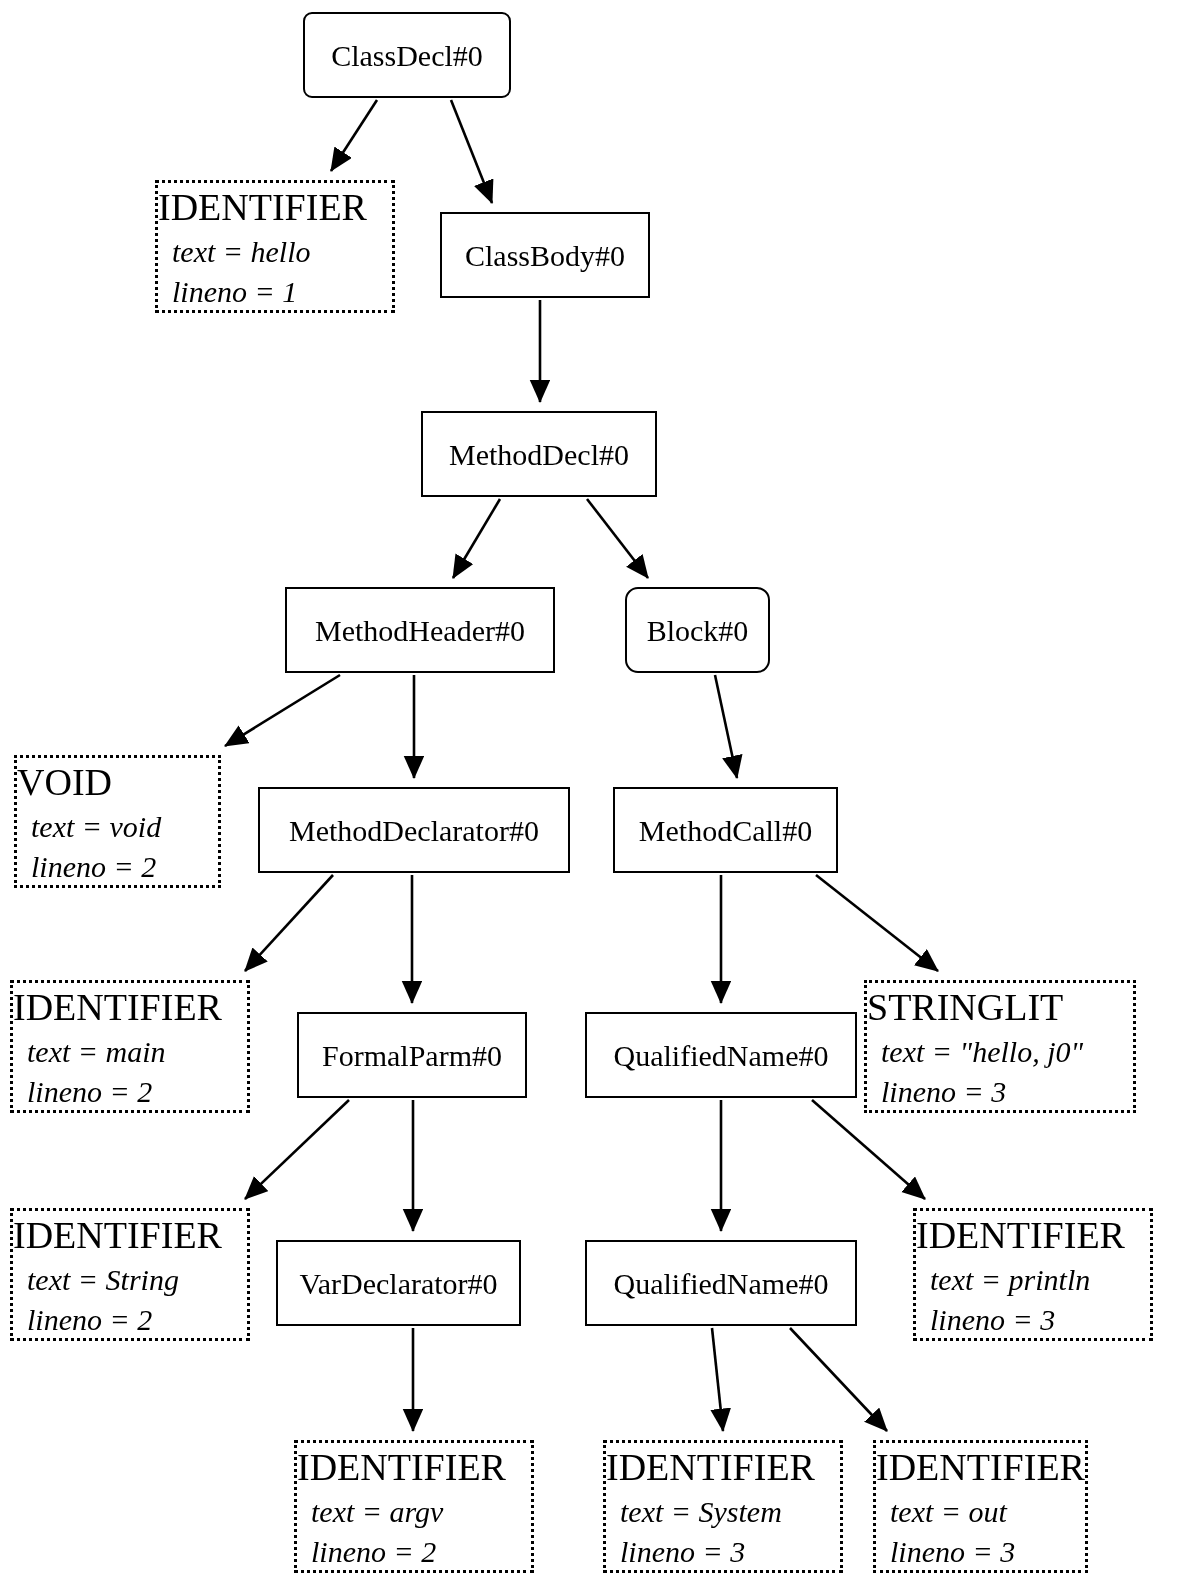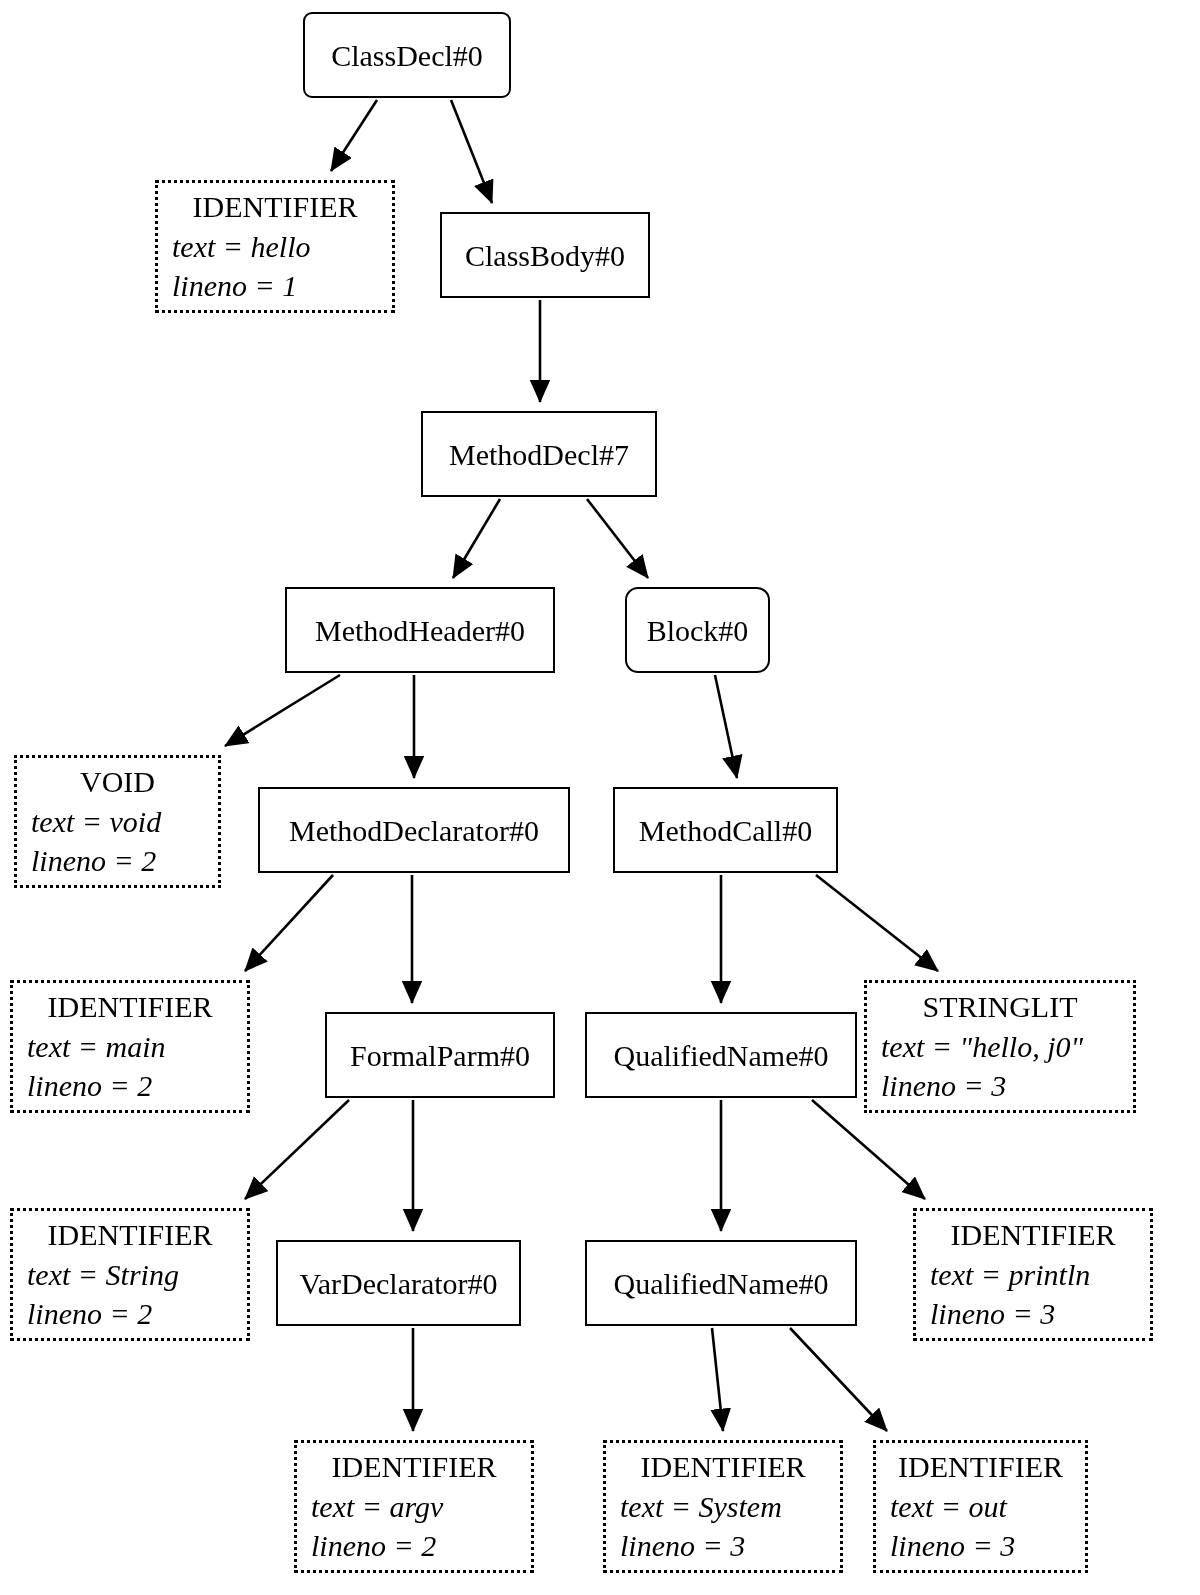--- a/index.html
+++ b/index.html
@@ -38,23 +38,23 @@
   .node.dotted {
     border: 3px dotted #000000;
   }
   .node-label {
     font-size: 30px;
     line-height: 1.1;
     color: #000000;
     white-space: nowrap;
   }
   .leaf-type {
-    font-size: 30px;
+    font-size: 38px;
     line-height: 1.32;
-    text-align: center;
+    text-align: left;
     color: #000000;
     white-space: nowrap;
   }
   .leaf-attr {
     font-size: 30px;
     line-height: 1.32;
     text-align: left;
     padding-left: 14px;
     color: #000000;
     white-space: nowrap;
@@ -99,21 +99,21 @@
       </div>
       <div class="node dotted" style="left: 155px; top: 180px; width: 240px; height: 133px;">
         <div class="leaf-type">IDENTIFIER</div>
         <div class="leaf-attr">text = hello</div>
         <div class="leaf-attr">lineno = 1</div>
       </div>
       <div class="node solid" style="left: 440px; top: 212px; width: 210px; height: 86px;">
         <div class="node-label">ClassBody#0</div>
       </div>
       <div class="node solid" style="left: 421px; top: 411px; width: 236px; height: 86px;">
-        <div class="node-label">MethodDecl#7</div>
+        <div class="node-label">MethodDecl#0</div>
       </div>
       <div class="node solid" style="left: 285px; top: 587px; width: 270px; height: 86px;">
         <div class="node-label">MethodHeader#0</div>
       </div>
       <div class="node solid" style="left: 625px; top: 587px; width: 145px; height: 86px; border-radius: 13px;">
         <div class="node-label">Block#0</div>
       </div>
       <div class="node dotted" style="left: 14px; top: 755px; width: 207px; height: 133px;">
         <div class="leaf-type">VOID</div>
         <div class="leaf-attr">text = void</div>
@@ -123,21 +123,21 @@
         <div class="node-label">MethodDeclarator#0</div>
       </div>
       <div class="node solid" style="left: 613px; top: 787px; width: 225px; height: 86px;">
         <div class="node-label">MethodCall#0</div>
       </div>
       <div class="node dotted" style="left: 10px; top: 980px; width: 240px; height: 133px;">
         <div class="leaf-type">IDENTIFIER</div>
         <div class="leaf-attr">text = main</div>
         <div class="leaf-attr">lineno = 2</div>
       </div>
-      <div class="node solid" style="left: 297px; top: 1012px; width: 230px; height: 86px; margin-left: 28px;">
+      <div class="node solid" style="left: 297px; top: 1012px; width: 230px; height: 86px;">
         <div class="node-label">FormalParm#0</div>
       </div>
       <div class="node solid" style="left: 585px; top: 1012px; width: 272px; height: 86px;">
         <div class="node-label">QualifiedName#0</div>
       </div>
       <div class="node dotted" style="left: 864px; top: 980px; width: 272px; height: 133px;">
         <div class="leaf-type">STRINGLIT</div>
         <div class="leaf-attr">text = "hello, j0"</div>
         <div class="leaf-attr">lineno = 3</div>
       </div>

